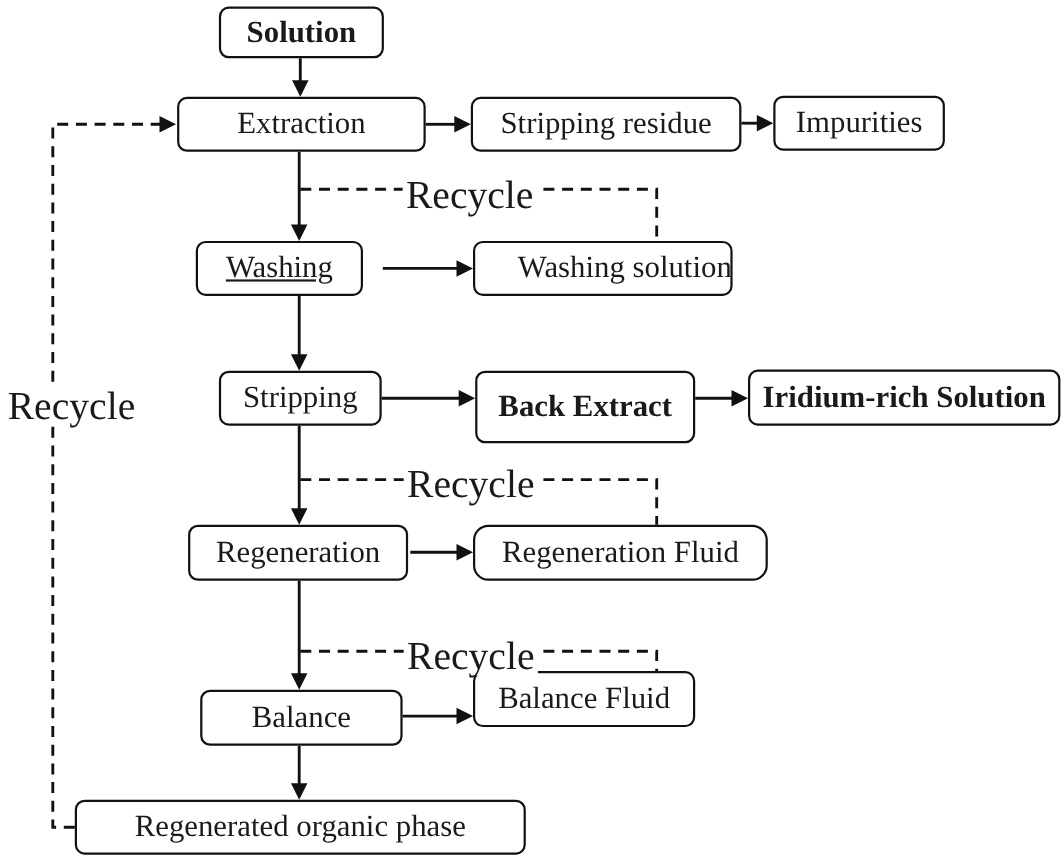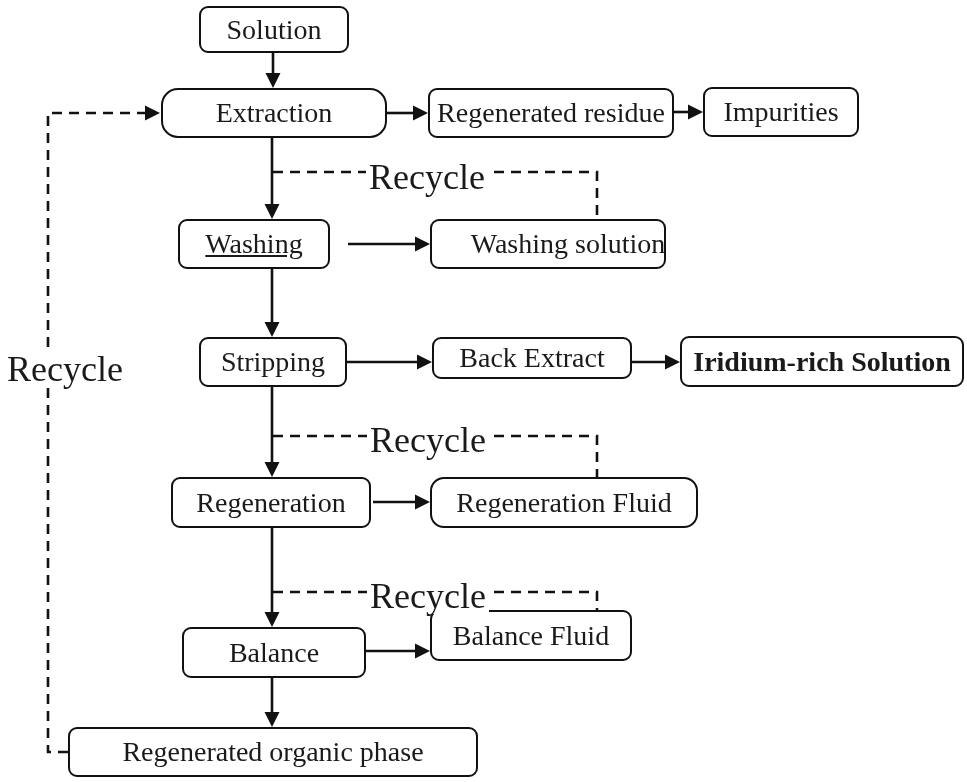--- a/index.html
+++ b/index.html
@@ -125,35 +125,35 @@
 
     <path class="dashed" d="M 273 172 L 597 172 L 597 219"></path>
     <path class="dashed" d="M 273 436 L 597 436 L 597 477"></path>
     <path class="dashed" d="M 273 592 L 597 592 L 597 626"></path>
     <g>
       <path class="dashed" d="M 68 752 L 48 752 L 48 113 L 146 113"></path>
       <polygon points="160,113 145,105.5 145,120.5"></polygon>
     </g>
   </svg>
 
-  <div class="node" style="left:199px; top:6px; width:150px; height:47px;">Solution</div>
+  <div class="node" style="left:199px; top:6px; width:150px; height:47px;font-weight:bold;">Solution</div>
 
-  <div class="node" style="left:161px; top:88px; width:226px; height:50px;border-radius:17px;">Extraction</div>
+  <div class="node" style="left:161px; top:88px; width:226px; height:50px;">Extraction</div>
 
-  <div class="node" style="left:428px; top:88px; width:246px; height:50px;">Regenerated residue</div>
+  <div class="node" style="left:428px; top:88px; width:246px; height:50px;">Stripping residue</div>
 
   <div class="node" style="left:703px; top:87px; width:156px; height:50px;">Impurities</div>
 
   <div class="node" style="left:178px; top:219px; width:152px; height:50px;text-decoration:underline;">Washing</div>
 
   <div class="node" style="left:430px; top:219px; width:236px; height:50px;padding-left:40px;">Washing solution</div>
 
   <div class="node" style="left:199px; top:337px; width:148px; height:50px;">Stripping</div>
 
-  <div class="node" style="left:432px; top:337px; width:200px; height:42px;">Back Extract</div>
+  <div class="node" style="left:432px; top:337px; width:200px; height:66px;font-weight:bold;">Back Extract</div>
 
   <div class="node" style="left:680px; top:336px; width:284px; height:51px;font-weight:bold;">Iridium-rich Solution</div>
 
   <div class="node" style="left:171px; top:477px; width:200px; height:51px;">Regeneration</div>
 
   <div class="node" style="left:430px; top:477px; width:268px; height:51px;border-radius:14px;">Regeneration Fluid</div>
 
   <div class="node" style="left:182px; top:627px; width:184px; height:51px;">Balance</div>
 
   <div class="node" style="left:430px; top:610px; width:202px; height:51px;">Balance Fluid</div>

